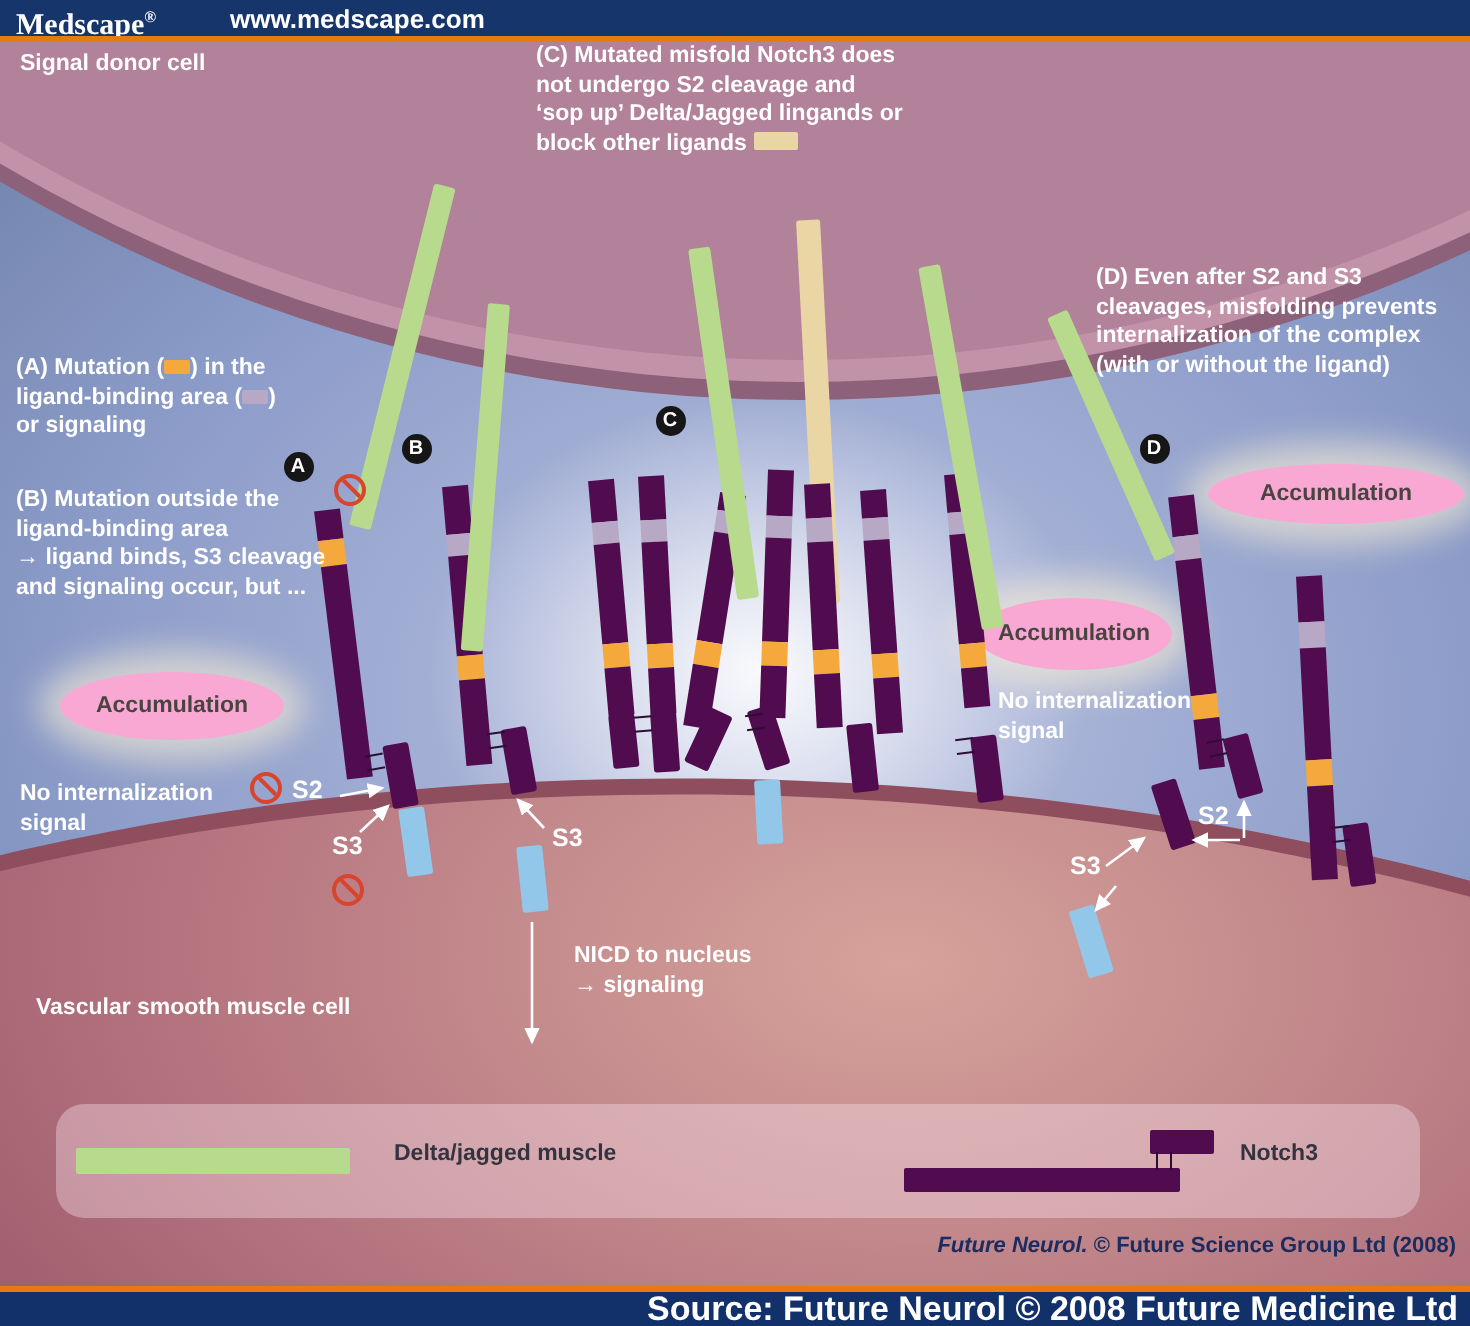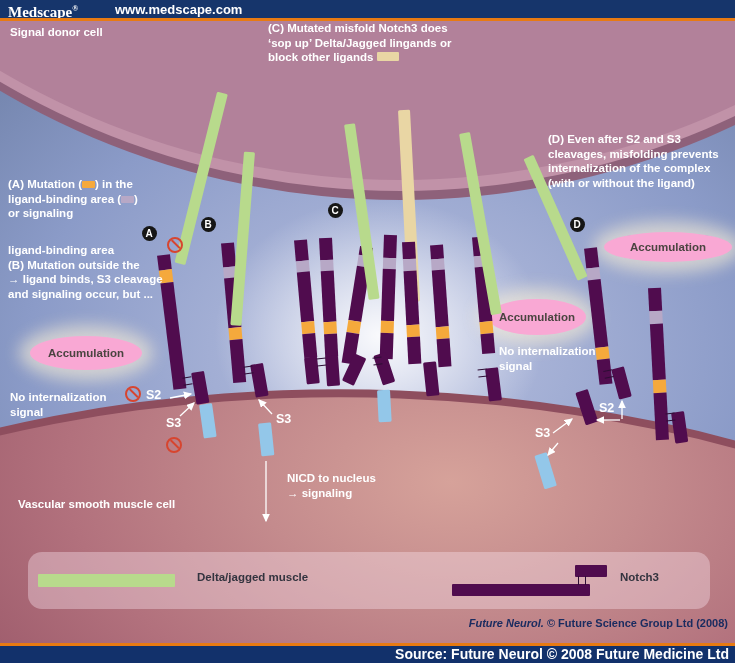--- a/index.html
+++ b/index.html
@@ -9,21 +9,21 @@
 
   
   .topbar{left:0;top:0;width:735px;height:18px;background:#16356b;}
   .logo{left:8px;top:0px;color:#fff;font-family:"Liberation Serif",serif;
         font-size:15px;font-weight:700;line-height:18px;}
   .logo sup{font-size:8px;}
   .mdurl{left:115px;top:0;color:#fff;font-size:13px;font-weight:700;line-height:19px;}
   .hr-orange{left:0;width:735px;height:3px;background:#e87a12;}
   .hr-top{top:18px;} .hr-bot{top:643px;}
   .botbar{left:0;top:646px;width:735px;height:17px;background:#12316b;}
-  .srctext{right:6px;top:646px;color:#fff;font-size:14px;font-weight:700;line-height:17px;}
+  .srctext{right:6px;top:646px;color:#fff;font-size:17px;font-weight:700;line-height:17px;}
 
   
   .bgblue{left:0;top:20px;width:735px;height:623px;
     background:
       radial-gradient(ellipse 230px 190px at 380px 315px, rgba(255,255,255,.92), rgba(255,255,255,0) 72%),
       radial-gradient(ellipse 860px 640px at 390px 330px, #b9c1e0 0%, #8b9bc8 42%, #67799f 74%, #4a5c95 100%);}
   .ellipse{border-radius:50%;}
   .topcell{left:-400px;width:1600px;height:1630px;}
   .tc-rim{top:-1430px;background:#8e617a;}
   .tc-mid{top:-1439px;background:#c192a8;}
@@ -238,27 +238,28 @@
 
   <div class="abs wtxt t-signal">Signal donor cell</div>
   <div class="abs wtxt t-vascular">Vascular smooth muscle cell</div>
 
   <div class="abs wtxt ann-a">
     <div><b>(A)</b><span> Mutation (</span><span class="swatch" style="background:#f5a93c"></span><span>) in the</span></div>
     <div><span>ligand-binding area (</span><span class="swatch" style="background:#b7a8c6"></span><span>)</span></div>
     <div>or signaling</div>
   </div>
   <div class="abs wtxt ann-b">
+    <div><b>(B)</b><span> Mutation outside the</span></div>
     <div>ligand-binding area</div>
-    <div><b>(B)</b><span> Mutation outside the</span></div>
     <div>→ ligand binds, S3 cleavage</div>
     <div>and signaling occur, but ...</div>
   </div>
   <div class="abs wtxt ann-c">
     <div><b>(C)</b><span> Mutated misfold Notch3 does</span></div>
+    <div>not undergo S2 cleavage and</div>
     <div>‘sop up’ Delta/Jagged lingands or</div>
     <div><span>block other ligands </span><span class="swatch" style="width:22px;height:9px;;background:#e9d6a4"></span></div>
   </div>
   <div class="abs wtxt ann-d">
     <div><b>(D)</b><span> Even after S2 and S3</span></div>
     <div>cleavages, misfolding prevents</div>
     <div>internalization of the complex</div>
     <div>(with or without the ligand)</div>
   </div>
 

